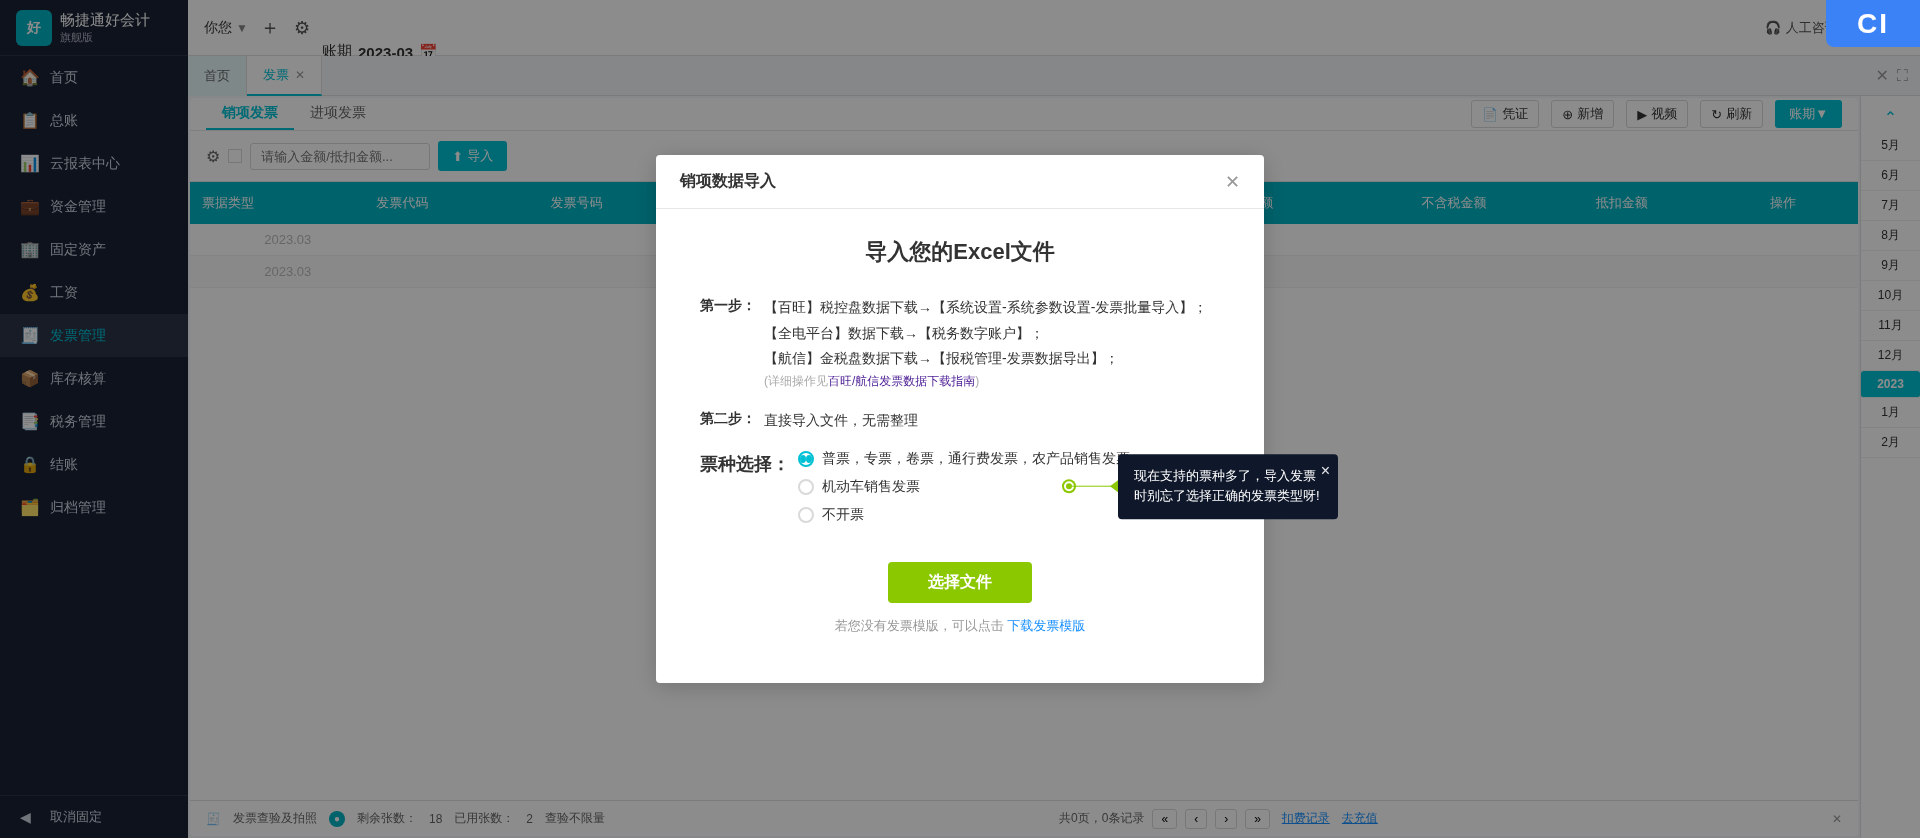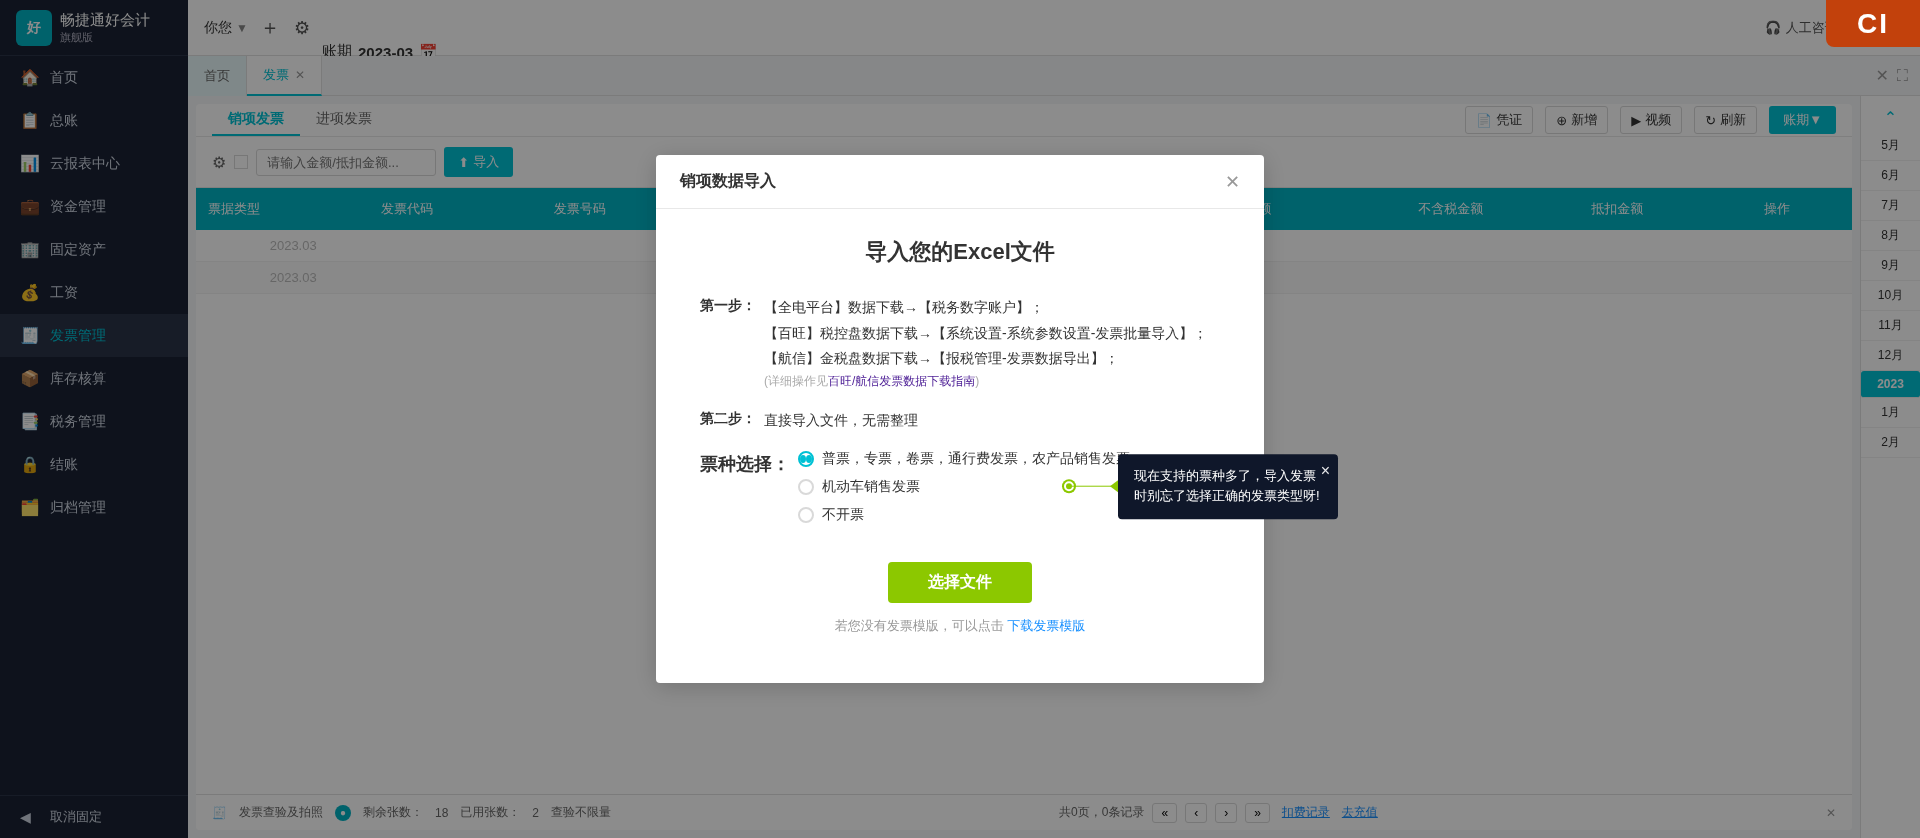--- a/index.html
+++ b/index.html
@@ -39,21 +39,21 @@
     .tabbar { height: 40px; background: #f5f6f8; display: flex; align-items: center; padding: 0 0 0 0; border-bottom: 1px solid #e0e0e0; }
     .tab-item { height: 40px; display: flex; align-items: center; padding: 0 16px; cursor: pointer; font-size: 13px; color: #666; border-right: 1px solid #e0e0e0; gap: 6px; }
     .tab-item.active { background: white; color: #00c1d4; border-bottom: 2px solid #00c1d4; }
     .tab-close { font-size: 12px; color: #999; cursor: pointer; }
     .tab-item.home { background: #e8f8f9; }
 
     
     .content-area { flex: 1; display: flex; background: #f5f6f8; position: relative; overflow: hidden; }
 
     
-    .page-content { flex: 1; display: flex; flex-direction: column; background: white; margin: 8px; border-radius: 4px; overflow: hidden; }
+    .page-content { flex: 1; display: flex; flex-direction: column; background: white; margin: 2px; border-radius: 4px; overflow: hidden; }
     .inv-tab { padding: 6px 16px; font-size: 14px; cursor: pointer; color: #666; border-bottom: 2px solid transparent; }
     .inv-tab.active { color: #00c1d4; border-bottom: 2px solid #00c1d4; font-weight: bold; }
     .search-input { border: 1px solid #d9d9d9; border-radius: 3px; padding: 5px 10px; font-size: 13px; width: 180px; outline: none; }
 
     
     .table-header-row { display: flex; background: #00b2c3; color: white; font-size: 13px; }
     .th { padding: 12px 12px; flex: 1; text-align: left; }
     .th.op { flex: 0 0 100px; }
 
     
@@ -346,22 +346,22 @@
     <div class="modal-header">
       <span class="modal-title">销项数据导入</span>
       <span class="modal-close">✕</span>
     </div>
     <div class="modal-body">
       <div class="modal-import-title">导入您的Excel文件</div>
 
       <div class="step-row">
         <span class="step-label">第一步：</span>
         <div class="step-content">
+          <div>【百旺】税控盘数据下载→【系统设置-系统参数设置-发票批量导入】；</div>
           <div>【全电平台】数据下载→【税务数字账户】；</div>
-          <div>【百旺】税控盘数据下载→【系统设置-系统参数设置-发票批量导入】；</div>
           <div>【航信】金税盘数据下载→【报税管理-发票数据导出】；</div>
           <div style="color:#aaa; font-size:12px;">
             (详细操作见<a style="color:#4c1d95; text-decoration:none;">百旺/航信发票数据下载指南</a>)
           </div>
         </div>
       </div>
 
       <div class="step-row">
         <span class="step-label">第二步：</span>
         <div class="step-content">
@@ -406,15 +406,15 @@
       </div>
 
       <div class="modal-hint">
         <span>若您没有发票模版，可以点击</span>
         <a style="color:#1890ff; text-decoration:none;">下载发票模版</a>
       </div>
     </div>
   </div>
 </div>
 
-<div class="ci-badge" style="position:fixed; right:0; top:0; width:94px; height:47px; background:#c2410c; display:flex; align-items:center; justify-content:center; border-radius:0 0 0 8px; z-index:200;">
+<div class="ci-badge" style="position:fixed; right:0; top:0; width:94px; height:47px; background:#3b82f6; display:flex; align-items:center; justify-content:center; border-radius:0 0 0 8px; z-index:200;">
   <span class="ci-text">CI</span>
 </div>
 
 </body></html>

